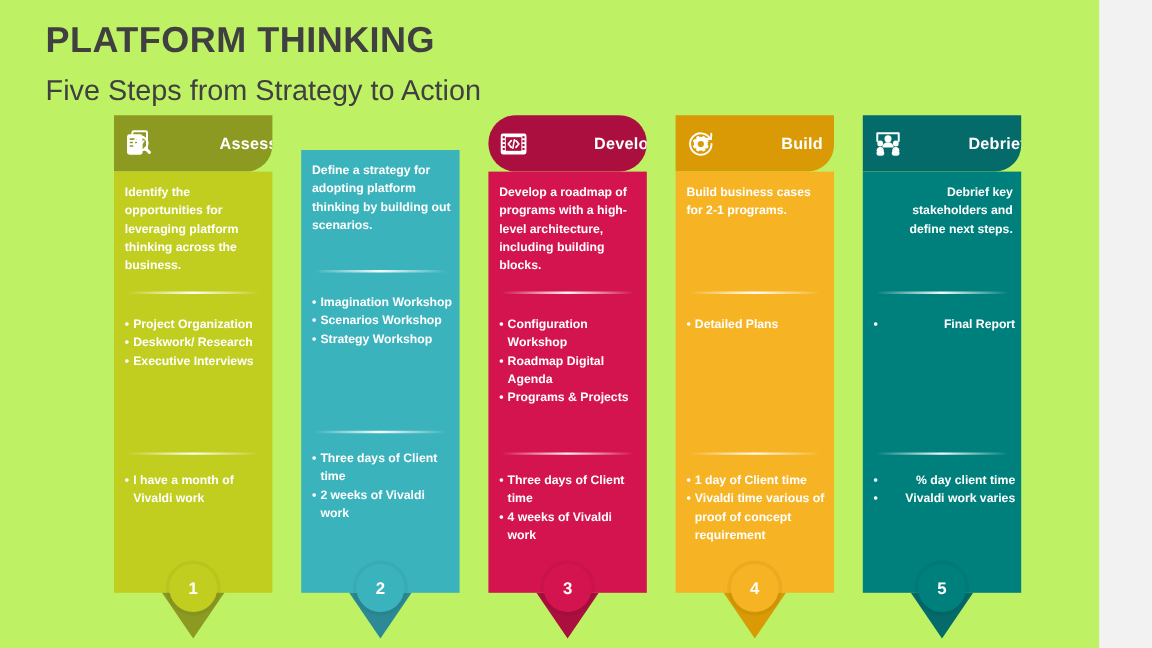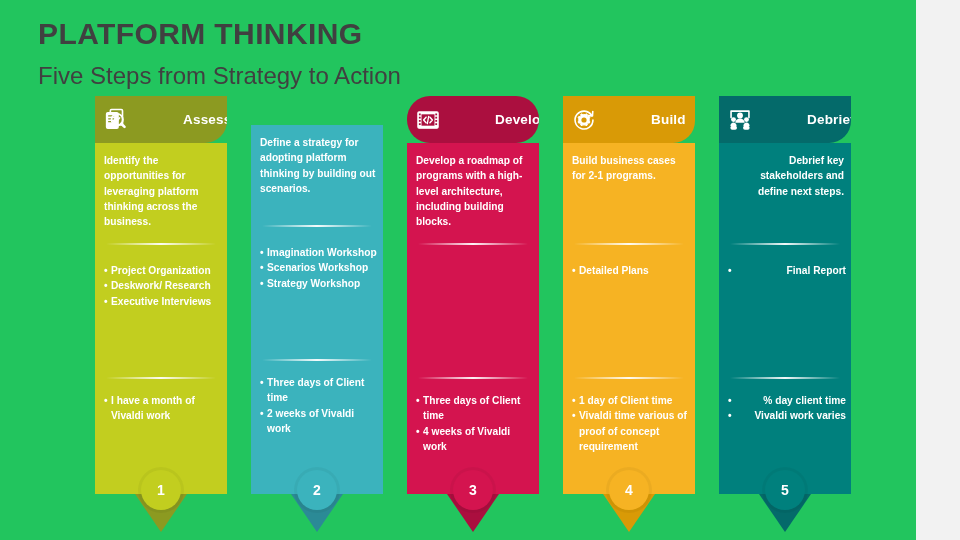--- a/index.html
+++ b/index.html
@@ -5,21 +5,21 @@
   * { box-sizing: border-box; margin: 0; padding: 0; }
   html, body {
     width: 960px; height: 540px;
     background: #f2f2f2;
     font-family: "Liberation Sans", sans-serif;
     overflow: hidden;
   }
   #slide {
     position: relative;
     width: 916px; height: 540px;
-    background: #22c55e;
+    background: #bef264;
   }
 
   
   #title-block { position: absolute; left: 38px; top: 16px; }
   #page-title {
     font-size: 30px;
     font-weight: bold;
     color: #404040;
     letter-spacing: 0.4px;
     line-height: 1.2;
@@ -233,20 +233,25 @@
               <polyline points="13.6,12.5 10.6,16 13.6,19.5" stroke="#fff" stroke-width="1.8"></polyline>
               <polyline points="18.4,12.5 21.4,16 18.4,19.5" stroke="#fff" stroke-width="1.8"></polyline>
               <line x1="16.8" y1="11.6" x2="15.2" y2="20.4" stroke="#fff" stroke-width="1.6"></line>
             </svg>
           </span>
           <span class="col-title">Develop</span>
         </div>
         <div class="col-body" style="background: rgb(212, 20, 79);">
           <div class="desc sec-desc">Develop a roadmap  of programs with a high-level architecture, including building blocks.</div>
           <div class="divider sec-div1"></div>
+          <ul class="bullets sec-list1">
+            <li>Configuration Workshop</li>
+            <li>Roadmap Digital Agenda</li>
+            <li>Programs &amp; Projects</li>
+          </ul>
           <div class="divider sec-div2"></div>
           <ul class="bullets sec-list2">
             <li>Three days of Client time</li>
             <li>4 weeks of Vivaldi work</li>
           </ul>
         </div>
         <div class="pointer" style="border-top-color: rgb(171, 15, 63);"></div>
         <div class="badge" style="background: rgb(212, 20, 79);">3</div>
       </div>
       <div class="col">

